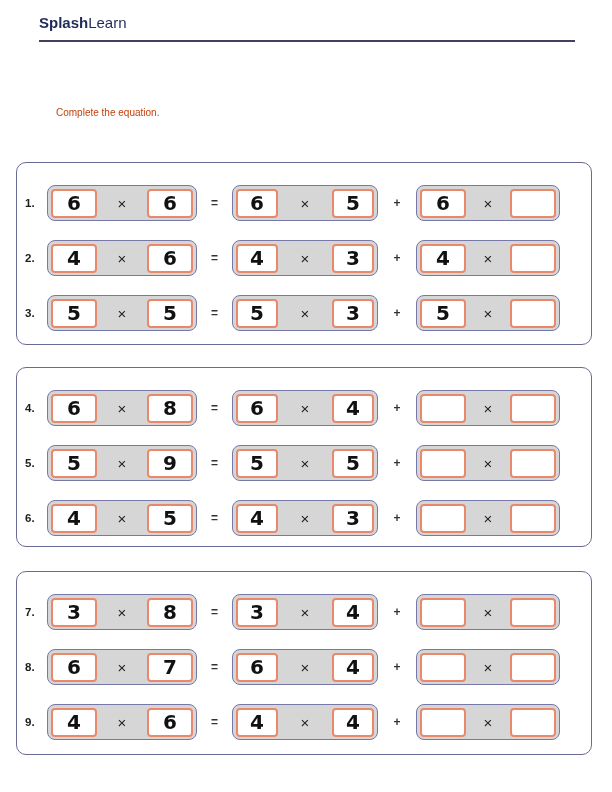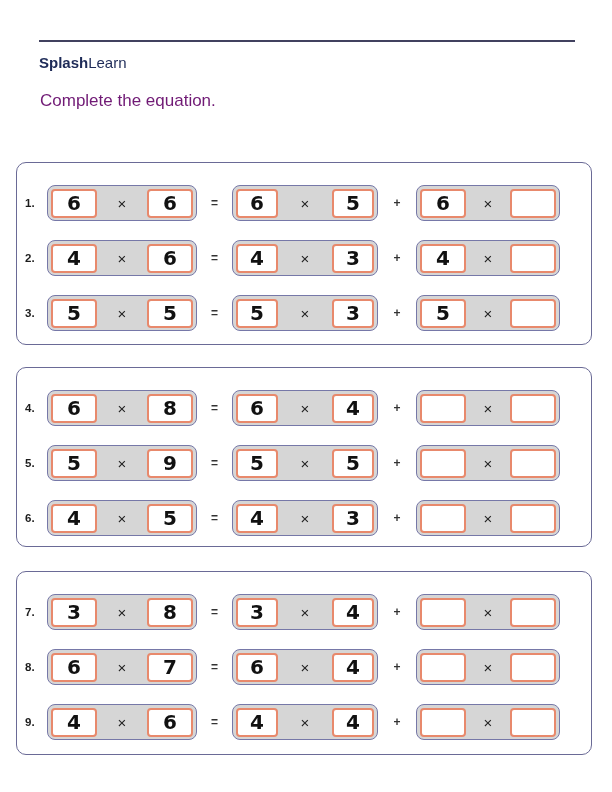--- a/index.html
+++ b/index.html
@@ -2,26 +2,26 @@
 <html><head>
 <meta charset="utf-8">
 <style>
   html,body { margin:0; padding:0; background:#e9e9e9; }
   .page {
     position:relative; width:612px; height:792px; margin:0 auto;
     background:#ffffff; overflow:hidden;
     font-family:"Liberation Sans", sans-serif;
   }
   
-  .logo { position:absolute; left:39px; top:14px; font-size:15px; color:#1e2b58;margin-top:40px; }
+  .logo { position:absolute; left:39px; top:14px; font-size:15px; color:#1e2b58; }
   .logo-bold  { font-weight:700; }
   .logo-light { font-weight:400; }
   .divider { position:absolute; left:39px; top:40px; width:536px; height:2px; background:#41415f; }
   .title { position:absolute; left:40px; top:57px; margin:0; font-size:20px; font-weight:700; color:#212f80; }
-  .instruction { position:absolute; left:40px; top:91px; margin:0; font-size:17px; color:#701a75; }
+  .instruction { position:absolute; left:40px; top:91px; margin:16px; font-size:10px; color:#c2410c; }
 
   
   .box {
     position:absolute; left:16px; width:576px; box-sizing:border-box;
     border:1.6px solid #6a6a96; border-radius:10px;
     padding:22px 0 0 8px; background:#ffffff;
   }
   .box-1 { top:162px; height:183px; }
   .box-2 { top:367px; height:180px; }
   .box-3 { top:571px; height:184px; }

